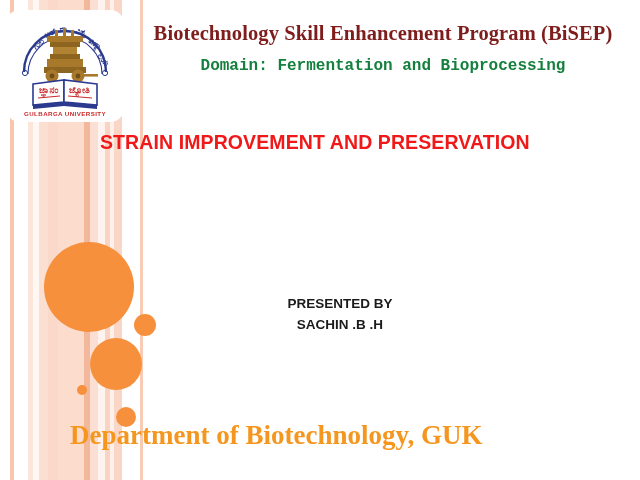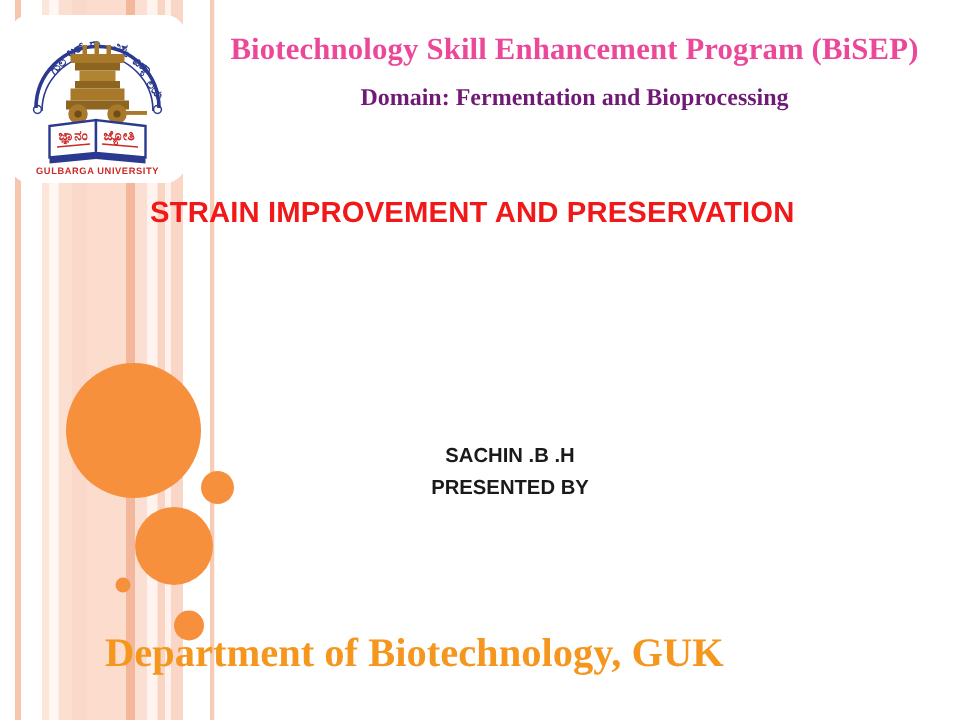--- a/index.html
+++ b/index.html
@@ -193,26 +193,26 @@
         <text x="33" y="83" fill="#C92A2A" font-family="Liberation Sans, sans-serif" font-size="9" font-weight="bold">ಜ್ಞಾನಂ</text>
         <text x="63" y="83" fill="#C92A2A" font-family="Liberation Sans, sans-serif" font-size="9" font-weight="bold">ಜ್ಯೋತಿ</text>
         <line x1="32" y1="88" x2="54" y2="86" stroke="#C92A2A" stroke-width="1"></line>
         <line x1="62" y1="86" x2="86" y2="88" stroke="#C92A2A" stroke-width="1"></line>
       </g>
 
       <text x="59" y="106" fill="#C92A2A" text-anchor="middle" font-family="Liberation Sans, sans-serif" font-size="6.2" font-weight="bold" letter-spacing="0.4">GULBARGA  UNIVERSITY</text>
     </svg>
   </div>
 
-  <div class="title-main" style="color: #ec4899;">Biotechnology Skill Enhancement Program (BiSEP)</div>
-
-  <div class="title-sub" style="color: #701a75;">Domain: Fermentation and Bioprocessing</div>
+  <div class="title-main" style="color: #7f1d1d;">Biotechnology Skill Enhancement Program (BiSEP)</div>
+
+  <div class="title-sub" style="color: #15803d; font-family: Liberation Mono, monospace;">Domain: Fermentation and Bioprocessing</div>
 
   <div class="topic" style="color: rgb(240, 24, 24);">STRAIN IMPROVEMENT AND PRESERVATION</div>
 
   <div class="presented">
+    <div>PRESENTED BY</div>
     <div>SACHIN .B .H</div>
-    <div>PRESENTED BY</div>
   </div>
 
   <div class="dept" style="color: rgb(245, 151, 31);">Department of Biotechnology, GUK</div>
 
 </div>
 
 </body></html>

